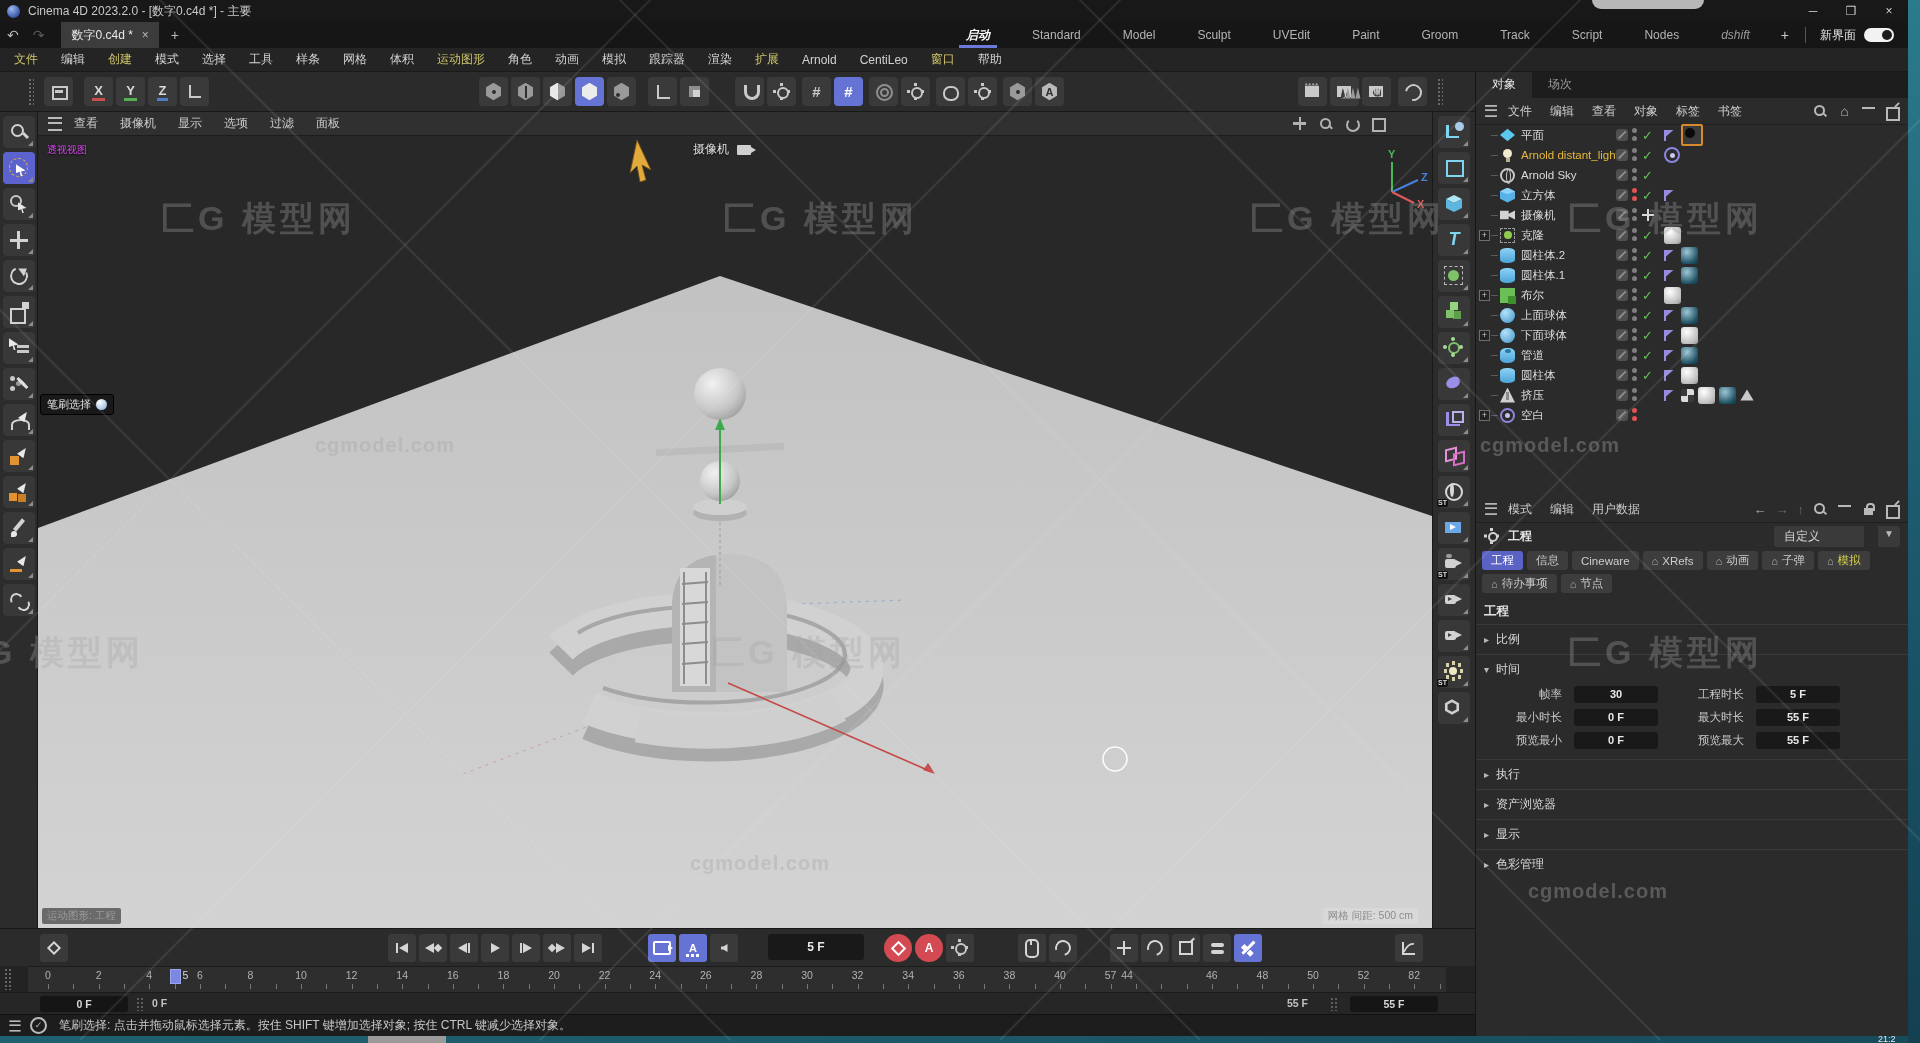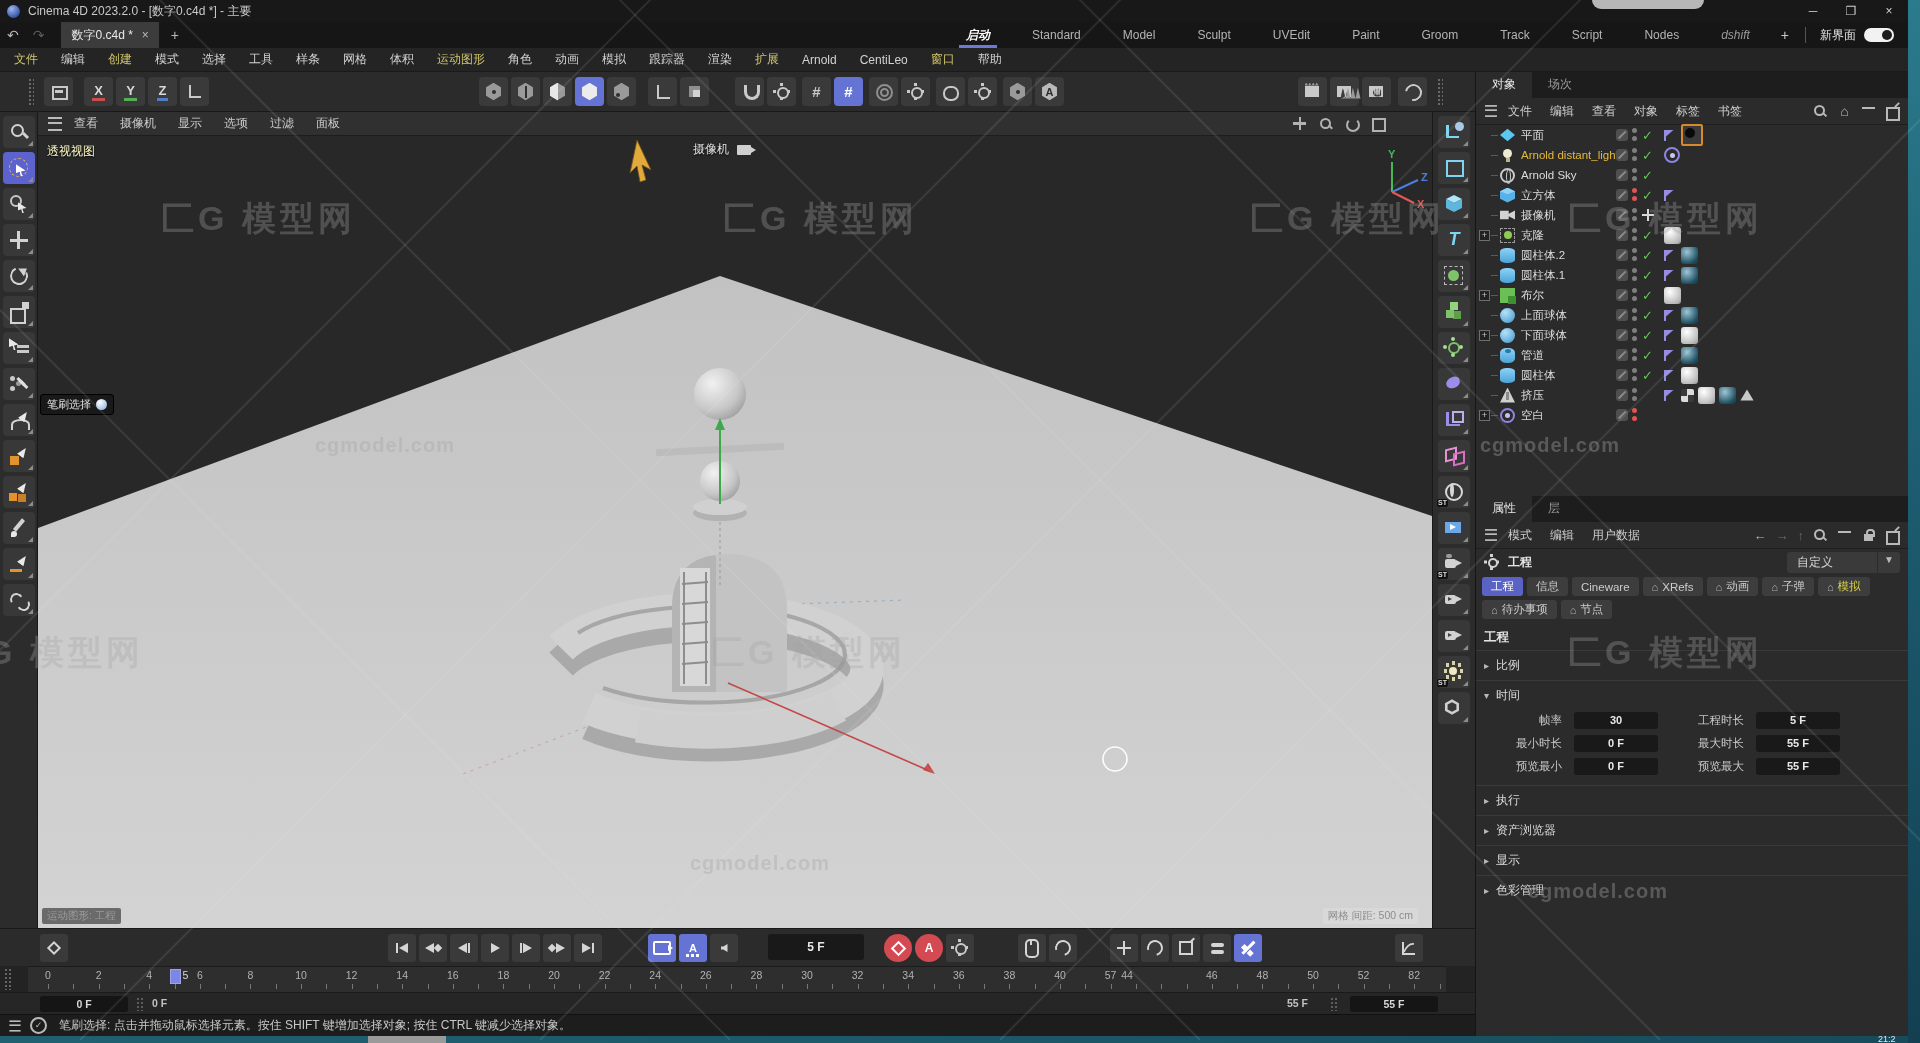--- a/index.html
+++ b/index.html
@@ -163,21 +163,21 @@
   .ham::after{content:'';position:absolute;left:0;top:3px;width:100%;height:2px;background:#bbb;}
   #vpnav{margin-left:auto;display:flex;gap:10px;margin-right:46px;}
   .vpnav-ic{width:16px;height:16px;position:relative;opacity:.85;}
   .vpn-pan::before{content:'';position:absolute;left:1px;top:6.5px;width:13px;height:2.5px;background:#c9c9c9;}
   .vpn-pan::after{content:'';position:absolute;left:6.5px;top:1px;width:2.5px;height:13px;background:#c9c9c9;}
   .vpn-zoom::before{content:'';position:absolute;left:2px;top:2px;width:7px;height:7px;border:2px solid #c9c9c9;border-radius:50%;}
   .vpn-zoom::after{content:'';position:absolute;left:10px;top:10px;width:5px;height:2px;background:#c9c9c9;transform:rotate(45deg);}
   .vpn-rot::before{content:'';position:absolute;left:2px;top:2px;width:10px;height:10px;border:2px solid #c9c9c9;border-radius:50%;border-top-color:transparent;}
   .vpn-max::before{content:'';position:absolute;left:2px;top:2px;width:10px;height:10px;border:2px solid #c9c9c9;}
   #vpcanvas{position:absolute;left:0;top:24px;width:1394px;height:792px;}
-  #vplabel{position:absolute;left:9px;top:31px;color:#fef9c3;font-size:12px;text-shadow:0 1px 2px #000;}
+  #vplabel{position:absolute;left:9px;top:31px;color:#d946ef;font-size:10px;text-shadow:0 1px 2px #000;}
   #vpcamera{position:absolute;left:655px;top:29px;color:#e2e2e2;font-size:12px;display:flex;align-items:center;gap:8px;text-shadow:0 1px 2px #000;}
   .camglyph{width:14px;height:10px;background:#cfcfcf;border-radius:1px;position:relative;}
   .camglyph::after{content:'';position:absolute;right:-5px;top:2px;border-top:3px solid transparent;border-bottom:3px solid transparent;border-left:5px solid #cfcfcf;}
   #brushtag{position:absolute;left:2px;top:282px;background:#191919;border:1px solid #000;border-radius:3px;color:#e0e0e0;font-size:11px;padding:2px 6px;display:flex;align-items:center;gap:5px;}
   #brushtag .bico{width:11px;height:11px;border-radius:50%;background:radial-gradient(circle at 35% 30%,#fff,#7fa8d8);}
   #axisgizmo{position:absolute;left:1338px;top:36px;}
   #infoleft{position:absolute;left:4px;bottom:4px;color:#9a9a9a;font-size:10.5px;background:rgba(20,20,20,.55);padding:1px 5px;border-radius:2px;}
   #inforight{position:absolute;right:14px;bottom:4px;color:#8d8d8d;font-size:10.5px;background:rgba(230,230,230,.35);padding:1px 5px;border-radius:2px;}
 
   
@@ -251,21 +251,21 @@
   .oi-extrude::after{content:'';position:absolute;left:6px;top:4px;width:3px;height:8px;background:#8a8a8a;}
   .oi-null{border:2px solid #8f86e0;border-radius:50%;box-sizing:border-box;}
   .oi-null::after{content:'';position:absolute;left:3px;top:3px;width:5px;height:5px;border-radius:50%;background:#c5c0f0;}
 
   
   .attr-title{height:26px;display:flex;align-items:center;padding:0 8px;gap:8px;}
   .gearico{width:16px;height:16px;position:relative;}
   .gearico::before{content:'';position:absolute;left:4px;top:4px;width:6px;height:6px;border:2px solid #d2d2d2;border-radius:50%;}
   .gearico::after{content:'';position:absolute;left:6px;top:0;width:3px;height:3px;background:#d2d2d2;box-shadow:0 13px 0 #d2d2d2,-6px 6.5px 0 #d2d2d2,6px 6.5px 0 #d2d2d2;}
   .attr-title .ttl{color:#e6e6e6;font-weight:bold;}
-  .preset{margin-left:auto;display:flex;}
+  .preset{margin-left:auto;display:flex;gap:13px;}
   .preset .pval{background:#3a3a3a;border-radius:3px 0 0 3px;padding:2px 10px;width:70px;color:#d2d2d2;}
   .preset .parr{background:#3a3a3a;border-left:1px solid #2b2b2b;border-radius:0 3px 3px 0;padding:2px 6px;color:#b9b9b9;font-size:10px;}
   #pillwrap{display:flex;flex-wrap:wrap;padding:2px 6px;gap:4px;}
   .pill{background:#3d3d3d;border-radius:3px;padding:2px 9px;color:#cdcdcd;font-size:11.5px;display:flex;align-items:center;gap:4px;}
   .pill.active{background:#5a62c4;color:#fff;}
   .pill.accent{color:#d6d24a;}
   .pill .homeglyph{font-size:11px;color:#a9a9a9;}
   .sect-title{padding:8px 8px 4px 8px;color:#e2e2e2;font-weight:bold;font-size:12.5px;}
   .group{border-top:1px solid #3a3a3a;padding:6px 8px;color:#d8d8d8;display:flex;align-items:center;gap:7px;}
   .group .chev{font-size:10px;color:#b9b9b9;}
@@ -977,24 +977,20 @@
           <span class="oname">空白</span>
           <span class="ocol" style="left: 140px;">
             <span class="toggle12"></span>
             <span class="dots red"></span>
           </span>
           <span class="ocol" style="left: 188px;"></span>
         </div>
       </div>
 
     <div style="position:absolute;left:0;top:424px;width:100%">
-      <div class="ptabs" id="attrtabs">
-          <span class="ptab active">属性</span>
-          <span class="ptab">层</span>
-        </div>
       <div class="pmenu">
         <span class="ham"></span>
         <span id="attrmenuitems" style="display:flex">
             <span class="pmenu-item">模式</span>
             <span class="pmenu-item">编辑</span>
             <span class="pmenu-item">用户数据</span>
           </span>
         <span class="pmenu-icons">
           <span>←</span>
           <span class="arrowdim">→</span>

